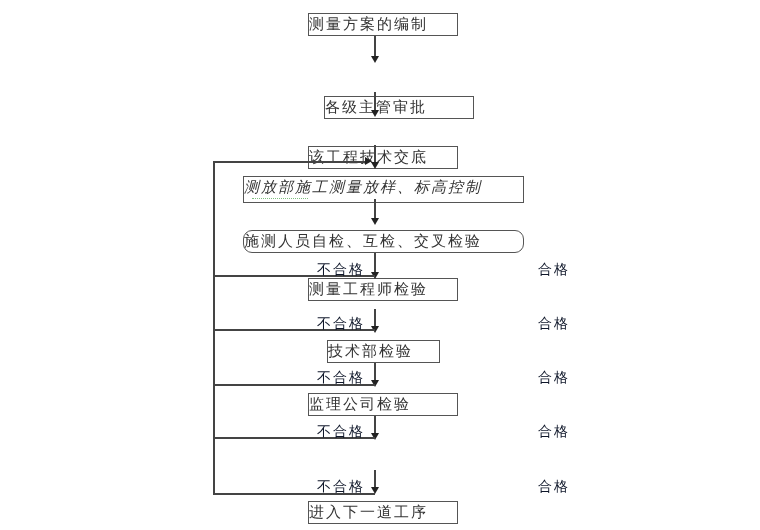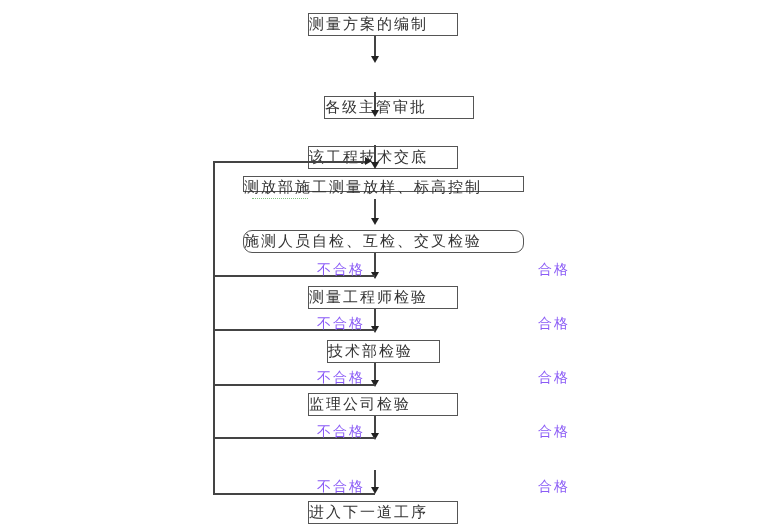--- a/index.html
+++ b/index.html
@@ -6,35 +6,35 @@
   #canvas { position:relative; width:760px; height:530px; background:#fff; overflow:hidden;
     font-family:"DejaVu Sans", sans-serif; color:#333; }
   .box { position:absolute; box-sizing:border-box; border:1.5px solid #555; background:#fff;
     font-size:15px; line-height:20px; letter-spacing:2px; white-space:nowrap; }
   .vline { position:absolute; width:1.5px; background:#444; }
   .hline { position:absolute; height:1.5px; background:#444; }
   .arrow { position:absolute; width:0; height:0; border-left:4px solid transparent;
     border-right:4px solid transparent; border-top:7px solid #222; }
   .arrow-right { position:absolute; width:0; height:0; border-top:4px solid transparent;
     border-bottom:4px solid transparent; border-left:7px solid #222; }
-  .label { position:absolute; font-size:14px; line-height:18px; letter-spacing:2px; color:#8b5cf6; white-space:nowrap; }
+  .label { position:absolute; font-size:14px; line-height:18px; letter-spacing:2px; color:#0f172a; white-space:nowrap; }
   .squiggle { position:absolute; height:2px; border-bottom:1.5px dotted #7fbf7f; }
 </style>
 </head>
 <body>
 
 <div id="canvas">
 
   <div class="box" style="left:308px;top:13px;width:150px;height:23px;">测量方案的编制</div>
   <div class="box" style="left:324px;top:69px;width:150px;height:23px;margin-top:27px;">各级主管审批</div>
   <div class="box" style="left:308px;top:122px;width:150px;height:23px;margin-top:24px;">该工程技术交底</div>
-  <div class="box" style="left:243px;top:176px;width:281px;height:16px;">测放部施工测量放样、标高控制</div>
+  <div class="box" style="left:243px;top:176px;width:281px;height:27px;font-style:italic;">测放部施工测量放样、标高控制</div>
   <div class="squiggle" style="left:252px;top:196px;width:56px;"></div>
   <div class="box" style="left:243px;top:230px;width:281px;height:23px;border-radius:9px;">施测人员自检、互检、交叉检验</div>
-  <div class="box" style="left:308px;top:286px;width:150px;height:23px;">测量工程师检验</div>
+  <div class="box" style="left:308px;top:278px;width:150px;height:23px;">测量工程师检验</div>
   <div class="box" style="left:327px;top:340px;width:113px;height:23px;">技术部检验</div>
   <div class="box" style="left:308px;top:393px;width:150px;height:23px;">监理公司检验</div>
   <div class="box" style="left:308px;top:501px;width:150px;height:23px;">进入下一道工序</div>
 
   <div class="vline" style="left:374px;top:36px;height:20px;"></div>
   <div class="arrow" style="left:371px;top:56px;"></div>
 
   <div class="vline" style="left:374px;top:92px;height:18px;"></div>
   <div class="arrow" style="left:371px;top:110px;"></div>
 

